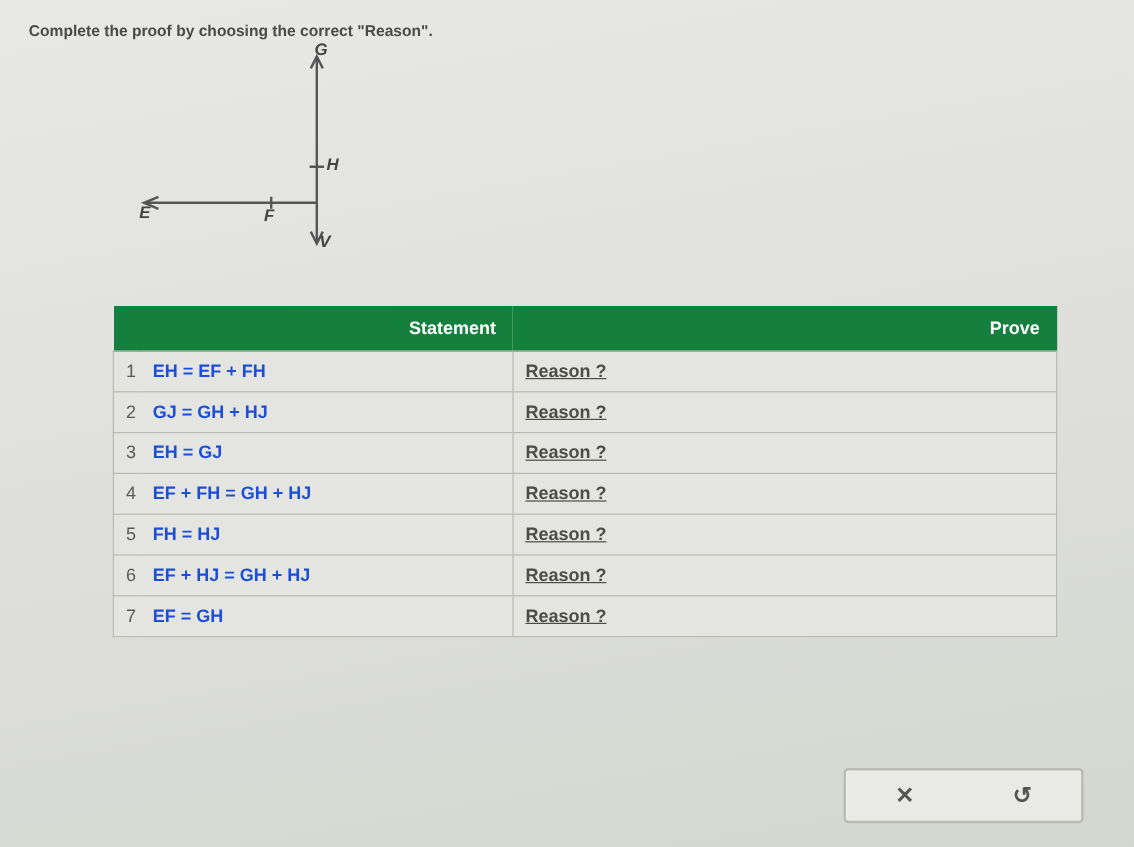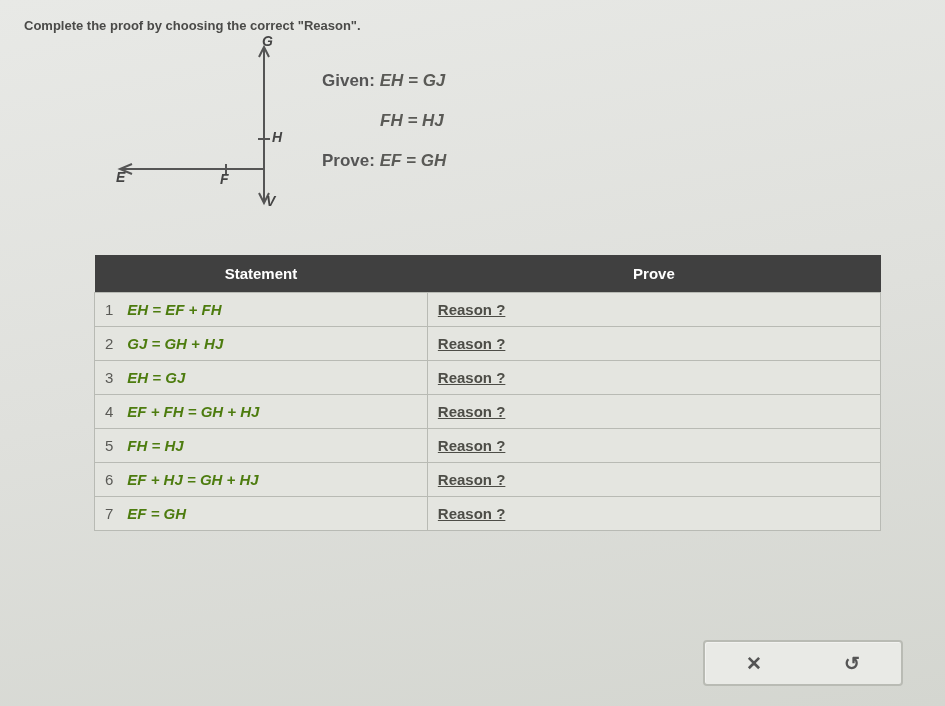--- a/index.html
+++ b/index.html
@@ -70,23 +70,23 @@
     .table-wrap {
       margin-left: 70px;
       margin-right: 40px;
     }
     table {
       width: 100%;
       border-collapse: collapse;
       background: #e4e5e0;
     }
     thead th {
-      background: #404040;
+      background: #15803d;
       color: #fff;
-      text-align: center;
+      text-align: right;
       font-weight: 700;
       font-size: 15px;
       padding: 10px 14px;
       border: none;
     }
     tbody td {
       border: 1px solid #b8bab4;
       padding: 8px 10px;
       font-size: 15px;
       vertical-align: middle;
@@ -94,23 +94,22 @@
     tbody td.num {
       width: 22px;
       text-align: right;
       border-right: none;
       color: #5a5a56;
       font-weight: 500;
       padding-right: 4px;
     }
     tbody td.stmt {
       border-left: none;
-      font-style: italic;
-      font-weight: 600;
-      color: #4d7c0f;
+      font-weight: 600;
+      color: #1d4ed8;
       width: 310px;
     }
     .reason-link {
       text-decoration: underline;
       color: #4d4d47;
       font-weight: 700;
       cursor: pointer;
       margin-top: 23px;
     }
     .button-bar {
@@ -161,33 +160,20 @@
 
       <line x1="112" y1="123" x2="112" y2="133" stroke="#555" stroke-width="2"></line>
     </svg>
     <span class="label" style="left:148px; top:-8px;">G</span>
     <span class="label" style="left:158px; top:88px;">H</span>
     <span class="label" style="left:106px; top:130px;">F</span>
     <span class="label" style="left:2px; top:128px;">E</span>
     <span class="label" style="left:152px; top:152px;">V</span>
   </div>
 
-  <div class="givens">
-    <div class="row">
-      <span class="label">Given:</span>
-      <span class="math">EH = GJ</span>
-    </div>
-    <div class="row indent">
-      <span class="math">FH = HJ</span>
-    </div>
-    <div class="row">
-      <span class="label">Prove:</span>
-      <span class="math">EF = GH</span>
-    </div>
-  </div>
 </div>
 
 <div class="table-wrap">
   <table>
     <thead>
       <tr>
         <th colspan="2">Statement</th>
         <th>Prove</th>
       </tr>
     </thead>

